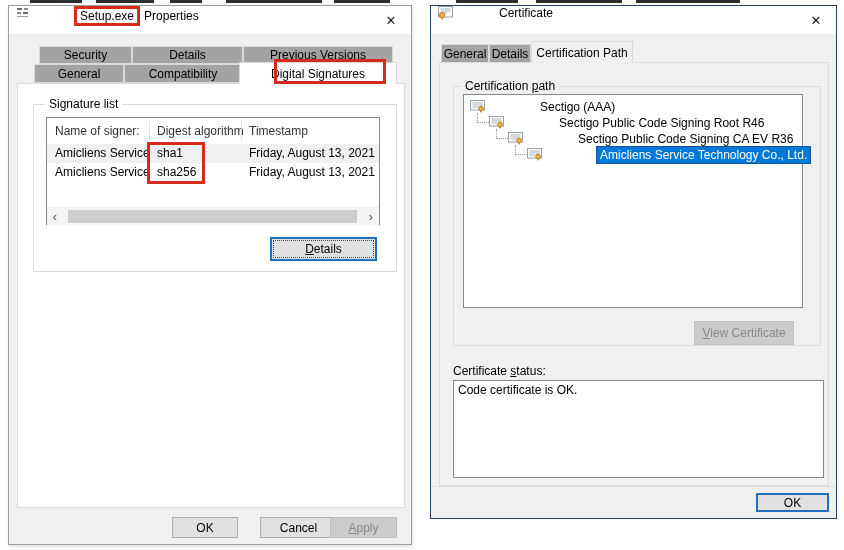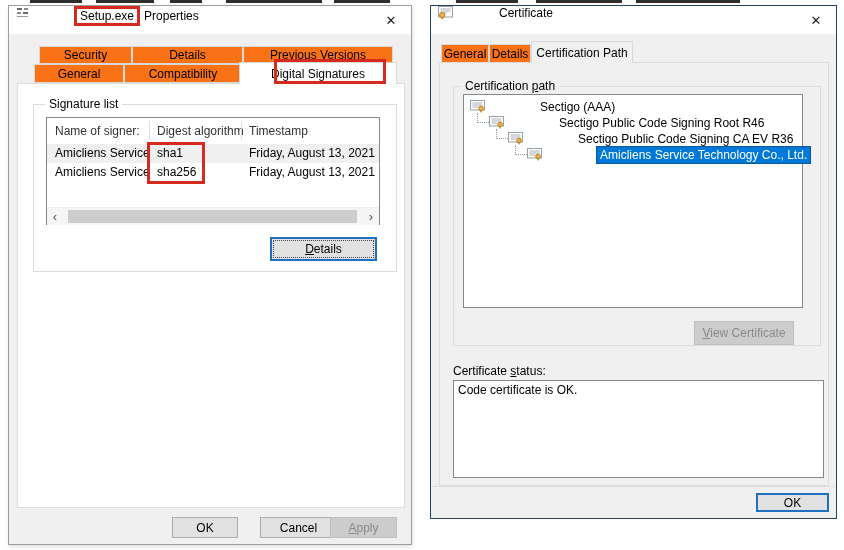--- a/index.html
+++ b/index.html
@@ -8,21 +8,21 @@
   .frag{position:absolute;top:0;height:3px;background:#2e2e2e;}
   .dlg{position:absolute;box-sizing:border-box;background:#f0f0f0;}
   #left-dlg{left:8px;top:5px;width:404px;height:540px;border:1px solid #9d9d9d;box-shadow:1px 2px 4px rgba(0,0,0,.12);}
   #right-dlg{left:430px;top:5px;width:407px;height:514px;border:1px solid #24425d;}
   .titlebar{position:absolute;left:0;top:0;right:0;height:28px;background:#fff;display:flex;gap:39px;}
   .title-icon{margin-left:7px;flex:0 0 auto;display:flex;}
   .title-text{margin-left:6px;white-space:nowrap;}
   .title-hl{display:inline-block;border:3px solid #d62a1f;padding:0 3px;margin-right:1px;}
   .title-rest{margin-left:3px;}
   .close-btn{position:absolute;top:3px;right:5px;width:30px;height:22px;display:flex;align-items:center;justify-content:center;font-size:13px;color:#222;cursor:default;}
-  .tab{position:absolute;background:#f97316;border:1px solid #d9d9d9;box-sizing:border-box;
+  .tab{position:absolute;background:#a3a3a3;border:1px solid #d9d9d9;box-sizing:border-box;
        display:flex;align-items:center;justify-content:center;white-space:nowrap;}
   .tab.active{background:#fff;border-bottom:none;z-index:4;}
   #right-dlg .tab.active{background:#f0f0f0;}
   .page{position:absolute;background:#fff;border:1px solid #dcdcdc;box-sizing:border-box;z-index:1;}
   #right-dlg .page{background:#f0f0f0;}
   .groupbox{position:absolute;border:1px solid #dcdcdc;box-sizing:border-box;z-index:2;}
   .grouplabel{position:absolute;padding:0 4px;background:#fff;z-index:3;white-space:nowrap;}
   #right-dlg .grouplabel{background:#f0f0f0;}
   .listbox{position:absolute;background:#fff;border:1px solid #828790;box-sizing:border-box;z-index:3;}
   .hdr-cell{position:absolute;top:0;height:26px;line-height:26px;color:#333;white-space:nowrap;}

